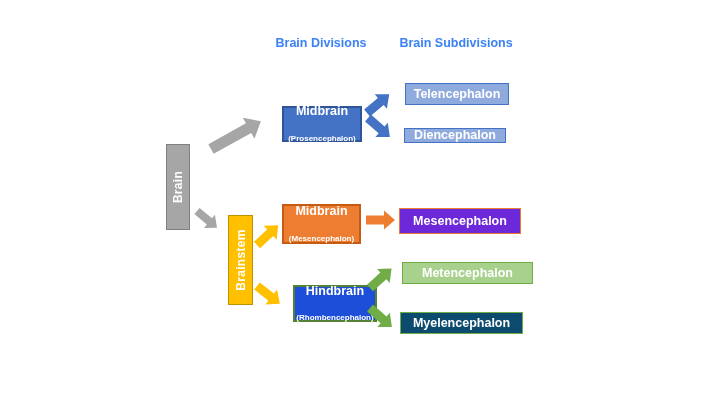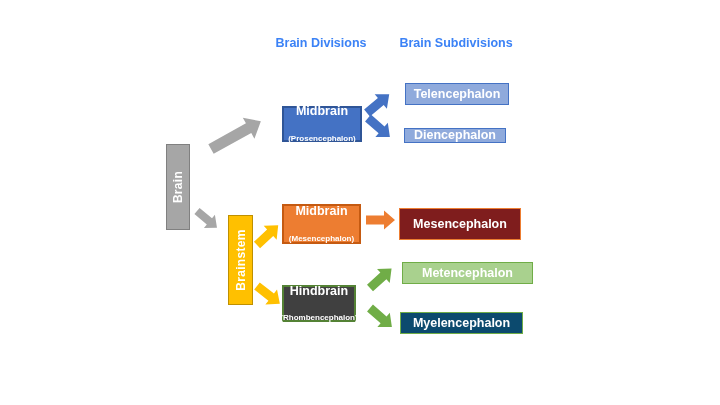--- a/index.html
+++ b/index.html
@@ -45,34 +45,34 @@
   <div class="node b2" style="left: 282px; top: 106px; width: 80px; height: 36px; background-color: rgb(68, 114, 196); border-color: rgb(47, 85, 151);">
     <div class="main">Midbrain</div>
     <div class="sub">(Prosencephalon)</div>
   </div>
 
   <div class="node b2" style="left: 282px; top: 204px; width: 79px; height: 40px; background-color: rgb(237, 125, 49); border-color: rgb(197, 90, 17);">
     <div class="main">Midbrain</div>
     <div class="sub">(Mesencephalon)</div>
   </div>
 
-  <div class="node b2" style="left: 282px; top: 285px; width: 74px; height: 37px; background-color: #404040; border-color: rgb(84, 130, 53);">
+  <div class="node b2" style="left: 293px; top: 285px; width: 84px; height: 37px; background-color: #1d4ed8; border-color: rgb(84, 130, 53);">
     <div class="main">Hindbrain</div>
     <div class="sub">(Rhombencephalon)</div>
   </div>
 
   <div class="node light b15" style="left: 405px; top: 83px; width: 104px; height: 22px; background-color: rgb(143, 170, 220); border-color: rgb(68, 114, 196);">
     <div class="main">Telencephalon</div>
   </div>
 
   <div class="node light b15" style="left: 404px; top: 128px; width: 102px; height: 15px; background-color: rgb(143, 170, 220); border-color: rgb(68, 114, 196);">
     <div class="main">Diencephalon</div>
   </div>
 
-  <div class="node light b15" style="left: 399px; top: 208px; width: 122px; height: 32px; background-color: #7f1d1d; border-color: rgb(237, 125, 49);">
+  <div class="node light b15" style="left: 399px; top: 208px; width: 122px; height: 26px; background-color: #6d28d9; border-color: rgb(237, 125, 49);">
     <div class="main">Mesencephalon</div>
   </div>
 
   <div class="node light b15" style="left: 402px; top: 262px; width: 131px; height: 22px; background-color: rgb(169, 209, 142); border-color: rgb(112, 173, 71);">
     <div class="main">Metencephalon</div>
   </div>
 
   <div class="node light b15" style="left: 400px; top: 312px; width: 123px; height: 22px; background-color: #0c4a6e; border-color: rgb(112, 173, 71);">
     <div class="main">Myelencephalon</div>
   </div>

